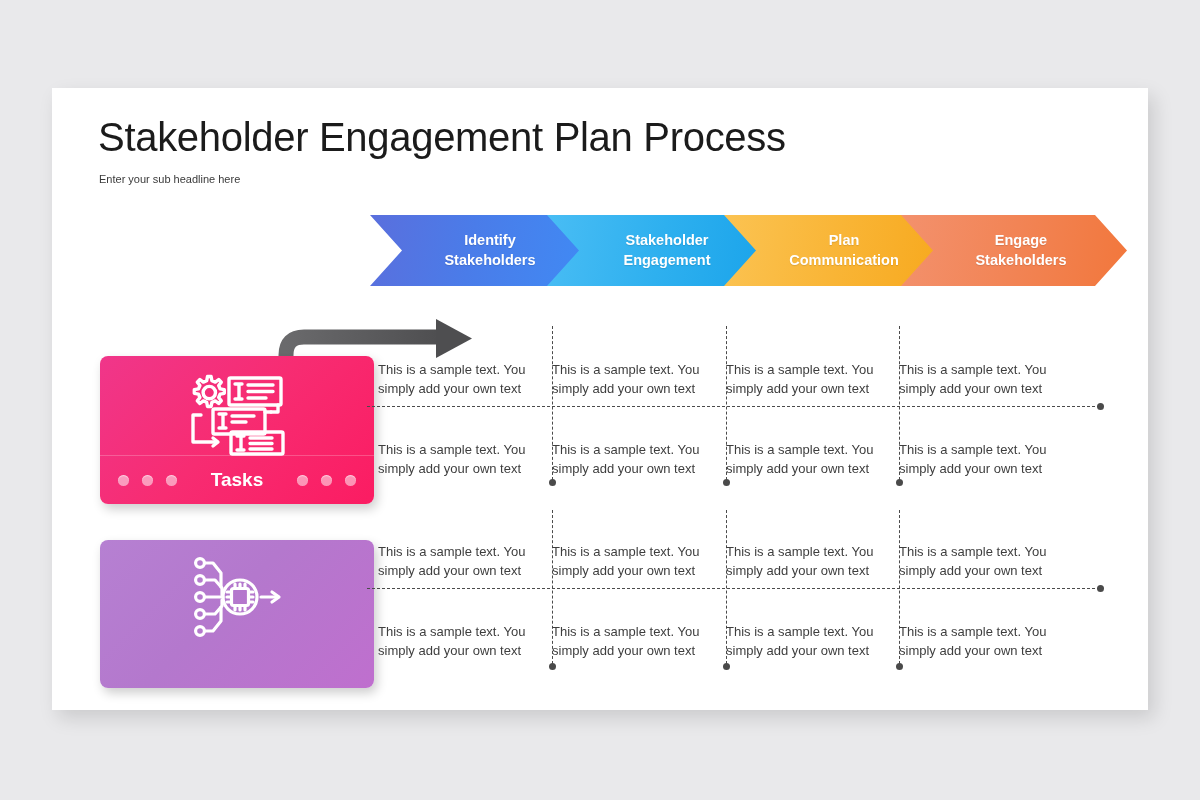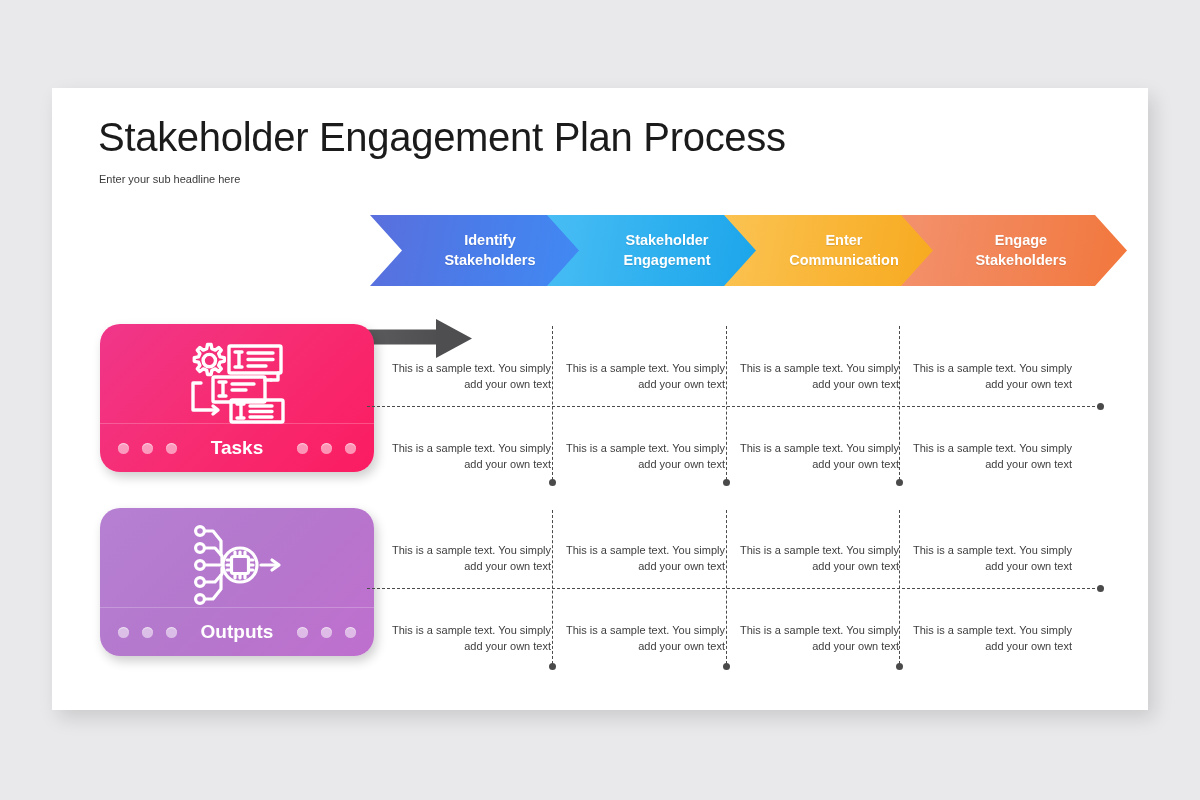--- a/index.html
+++ b/index.html
@@ -80,23 +80,24 @@
     width: 210px;
     height: 120px;
   }
 
   
   .side-card {
     position: absolute;
     left: 48px;
     width: 274px;
     height: 148px;
-    border-radius: 20px;
+    border-radius: 8px;
     box-shadow: 3px 5px 11px rgba(0,0,0,0.20);
     overflow: hidden;
+    margin-top: 32px;
   }
   #card-tasks   { top: 236px; background: linear-gradient(135deg,#f0368a 0%, #f72c72 48%, #fb1c62 100%); }
   #card-outputs { top: 420px; background: linear-gradient(135deg,#b37ed0 0%, #b濃 0%, #b478cd 45%, #bd6fce 100%); }
   #card-outputs { background: linear-gradient(135deg,#b680d2 0%, #b478cd 45%, #bf6fce 100%); }
 
   .card-icon {
     position: absolute;
     left: 0; right: 0;
     top: 14px;
     display: flex;
@@ -141,22 +142,22 @@
   }
   .grid-col {
     position: absolute;
     top: 0;
     width: 173px;
     height: 100%;
   }
   .cell {
     position: absolute;
     width: 100%;
-    text-align: right;
-    font-size: 11px;
+    text-align: left;
+    font-size: 13px;
     line-height: 1.45;
     color: #3e3e3e;
   }
   .vline {
     position: absolute;
     width: 0;
     border-left: 1.4px dashed #4a4a4a;
   }
   .vdot, .hdot {
     position: absolute;
@@ -190,21 +191,21 @@
 
     <div class="chevron" style="left:177px; width:226px; background:linear-gradient(100deg,#49bdf4 0%,#2eb0ef 50%,#19a3ea 100%);">
       <div class="chevron-label">
         <span>Stakeholder</span><br>
         <span>Engagement</span>
       </div>
     </div>
 
     <div class="chevron" style="left:354px; width:226px; background:linear-gradient(100deg,#fbc352 0%,#f9b536 50%,#f7a81c 100%);">
       <div class="chevron-label">
-        <span>Enter</span><br>
+        <span>Plan</span><br>
         <span>Communication</span>
       </div>
     </div>
 
     <div class="chevron" style="left:531px; width:226px; background:linear-gradient(100deg,#f3916d 0%,#f28455 50%,#f2773c 100%);">
       <div class="chevron-label">
         <span>Engage</span><br>
         <span>Stakeholders</span>
       </div>
     </div>
@@ -274,33 +275,20 @@
           <path d="M22 77 h8 l8 -10 v-14"></path>
           <circle cx="57" cy="43" r="17"></circle>
           <rect x="48.5" y="34.5" width="17" height="17" rx="2"></rect>
           <path d="M52 30 v4 M57 30 v4 M62 30 v4 M52 52 v4 M57 52 v4 M62 52 v4"></path>
           <path d="M44 38 h4 M44 43 h4 M44 48 h4 M66 38 h4 M66 43 h4 M66 48 h4"></path>
           <path d="M78 43 h17"></path>
           <path d="M89 38 l7 5 -7 5"></path>
         </g>
       </svg>
     </div>
-    <div class="card-footer">
-      <div class="dots">
-        <span class="dot"></span>
-        <span class="dot"></span>
-        <span class="dot"></span>
-      </div>
-      <div class="card-label">Outputs</div>
-      <div class="dots">
-        <span class="dot"></span>
-        <span class="dot"></span>
-        <span class="dot"></span>
-      </div>
-    </div>
   </div>
 
   <div id="grid">
 
     <div class="hline" style="left:-3px; top:94px; width:733px;"></div>
     <div class="hdot" style="left:727px; top:91px;"></div>
 
     <div class="hline" style="left:-3px; top:276px; width:733px;"></div>
     <div class="hdot" style="left:727px; top:273px;"></div>
 

